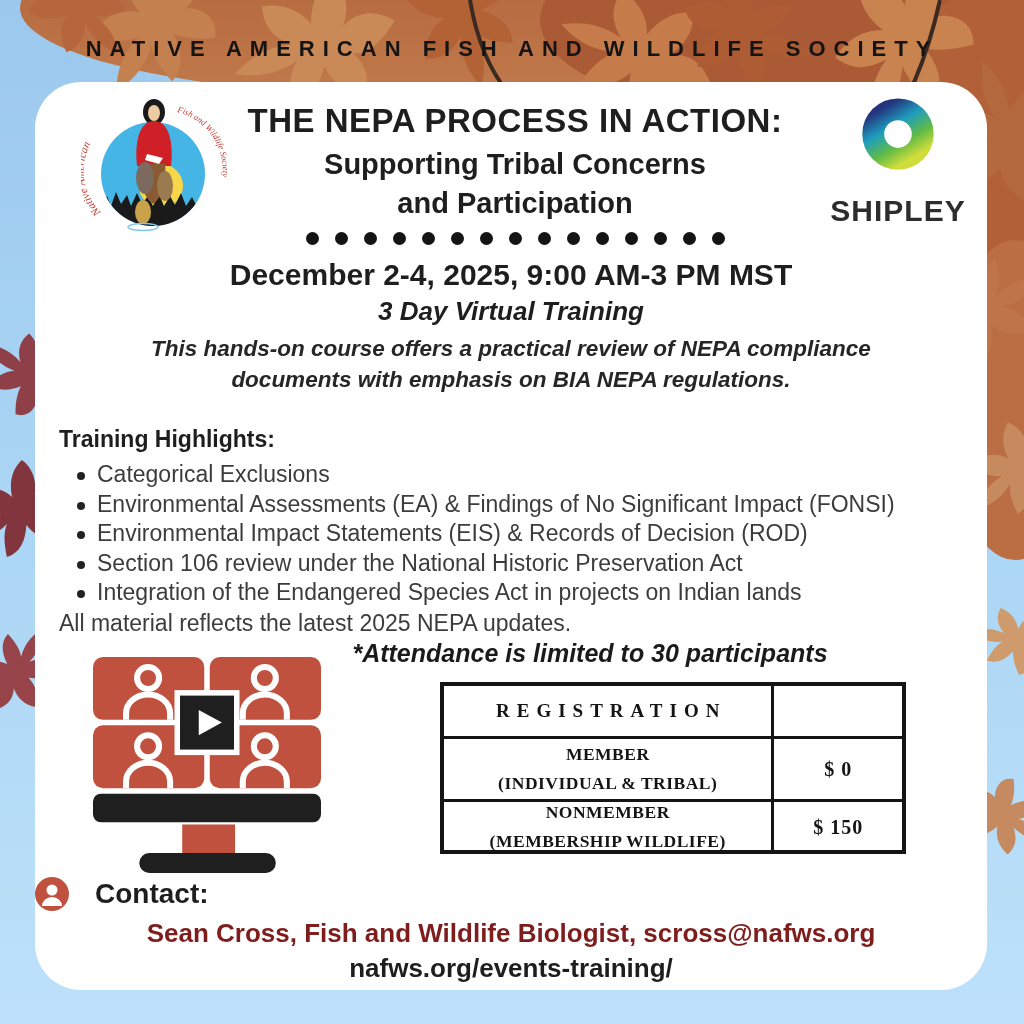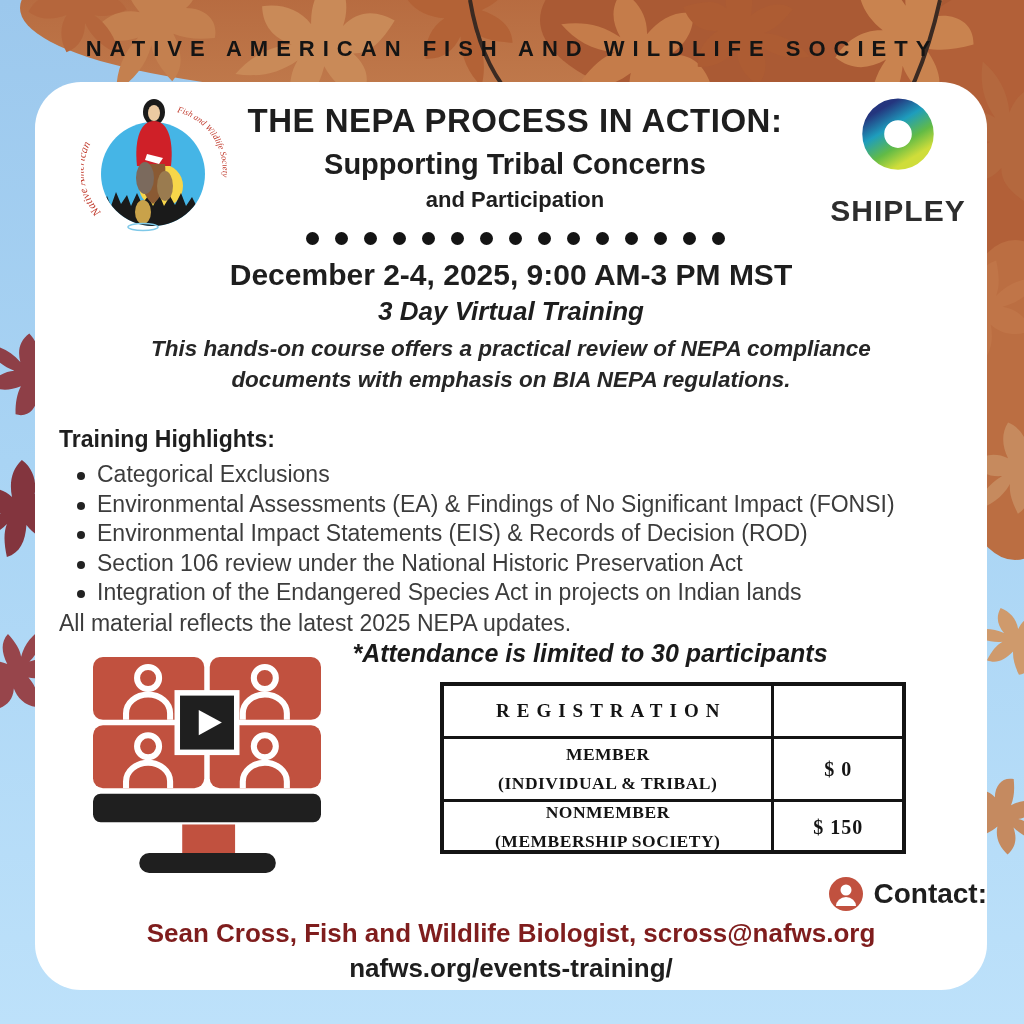--- a/index.html
+++ b/index.html
@@ -16,21 +16,21 @@
   }
   .card{
     position:absolute;left:35px;top:82px;width:952px;height:908px;
     background:#ffffff;border-radius:46px;z-index:2;
   }
   
   .nafws-logo{position:absolute;left:46px;top:12px;width:146px;height:146px;}
   .title-block{position:absolute;left:195px;top:20px;width:570px;text-align:center;color:#1e1e1e;}
   .title-line1{font-size:33px;font-weight:bold;letter-spacing:.5px;}
   .title-line2{font-size:29px;font-weight:bold;margin-top:8px;}
-  .title-line3{font-size:22px;font-weight:bold;margin-top:6px;}
+  .title-line3{font-size:29px;font-weight:bold;margin-top:6px;}
   .shipley{position:absolute;left:788px;top:14px;width:150px;text-align:center;}
   .shipley-name{font-size:30px;font-weight:bold;color:#2d2d2d;letter-spacing:1px;margin-top:14px;}
   .shipley-sub{font-size:26px;color:#9a9a9a;margin-top:-8px;font-weight:normal;}
   .dots-row{position:absolute;left:195px;top:150px;width:570px;display:flex;justify-content:center;gap:16px;}
   .dots-row span{width:13px;height:13px;border-radius:50%;background:#141414;display:inline-block;}
   
   .event-date{position:absolute;left:0;top:176px;width:952px;text-align:center;font-size:30px;font-weight:bold;color:#1e1e1e;}
   .event-format{position:absolute;left:0;top:214px;width:952px;text-align:center;font-size:26px;font-weight:bold;font-style:italic;color:#1e1e1e;}
   .event-desc{position:absolute;left:61px;top:251px;width:830px;text-align:center;font-size:22.5px;font-weight:bold;font-style:italic;color:#262626;line-height:31px;}
   
@@ -57,21 +57,21 @@
     display:grid;grid-template-columns:71.5% 28.5%;grid-template-rows:50px 63px 1fr;
   }
   .reg-cell{display:flex;flex-direction:column;align-items:center;justify-content:center;box-sizing:border-box;text-align:center;}
   .rc-bt{border-top:3px solid #141414;}
   .rc-bl{border-left:3px solid #141414;}
   .reg-header{font-size:19px;font-weight:bold;letter-spacing:7px;text-indent:7px;}
   .reg-label1{font-size:17.5px;font-weight:bold;letter-spacing:.5px;line-height:21px;text-align:center;}
   .reg-label2{font-size:17.5px;font-weight:bold;letter-spacing:.5px;line-height:21px;margin-top:8px;}
   .reg-price{font-size:20px;font-weight:bold;letter-spacing:1px;}
   
-  .contact-row{position:absolute;left:0;top:795px;width:952px;display:flex;align-items:center;justify-content:flex-end;gap:10px;}
+  .contact-row{position:absolute;left:0;top:795px;width:952px;display:flex;align-items:center;justify-content:flex-start;gap:26px;}
   .contact-heading{font-size:28px;font-weight:bold;color:#1e1e1e;}
   .contact-person{position:absolute;left:0;top:836px;width:952px;text-align:center;font-size:26px;font-weight:bold;color:#7f1d1d;}
   .contact-url{position:absolute;left:0;top:871px;width:952px;text-align:center;font-size:26px;font-weight:bold;color:#1e1e1e;}
 </style>
 </head>
 <body>
 
 <svg class="bg-leaves" width="1024" height="1024" viewBox="0 0 1024 1024" aria-hidden="true">
   <defs>
     <path id="leaf" d="M0,-48 C7,-39 11,-32 8,-24 C17,-29 26,-27 29,-18 C22,-13 16,-10 9,-9 C18,-3 23,4 21,13 C12,10 6,7 2,2 C5,13 3,23 -2,32 C-7,23 -9,13 -6,2 C-12,9 -19,12 -28,9 C-26,0 -21,-7 -12,-10 C-21,-13 -28,-19 -30,-28 C-21,-32 -12,-29 -6,-24 C-11,-34 -7,-42 0,-48 Z"></path>
@@ -228,21 +228,21 @@
     <div class="reg-cell rc-bl"></div>
 
     <div class="reg-cell rc-bt">
       <div class="reg-label1">MEMBER</div>
       <div class="reg-label2">(INDIVIDUAL &amp; TRIBAL)</div>
     </div>
     <div class="reg-cell rc-bt rc-bl reg-price">$ 0</div>
 
     <div class="reg-cell rc-bt">
       <div class="reg-label1">NONMEMBER</div>
-      <div class="reg-label2">(MEMBERSHIP SOCIETY)</div>
+      <div class="reg-label2">(MEMBERSHIP WILDLIFE)</div>
     </div>
     <div class="reg-cell rc-bt rc-bl reg-price">$ 150</div>
   </div>
 
   <div class="contact-row">
     <svg width="34" height="34" viewBox="0 0 34 34">
       <circle cx="17" cy="17" r="17" fill="#c1513f"></circle>
       <circle cx="17" cy="13" r="5.5" fill="#ffffff"></circle>
       <path d="M7,29 a10,9 0 0 1 20,0 Z" fill="#ffffff"></path>
     </svg>

